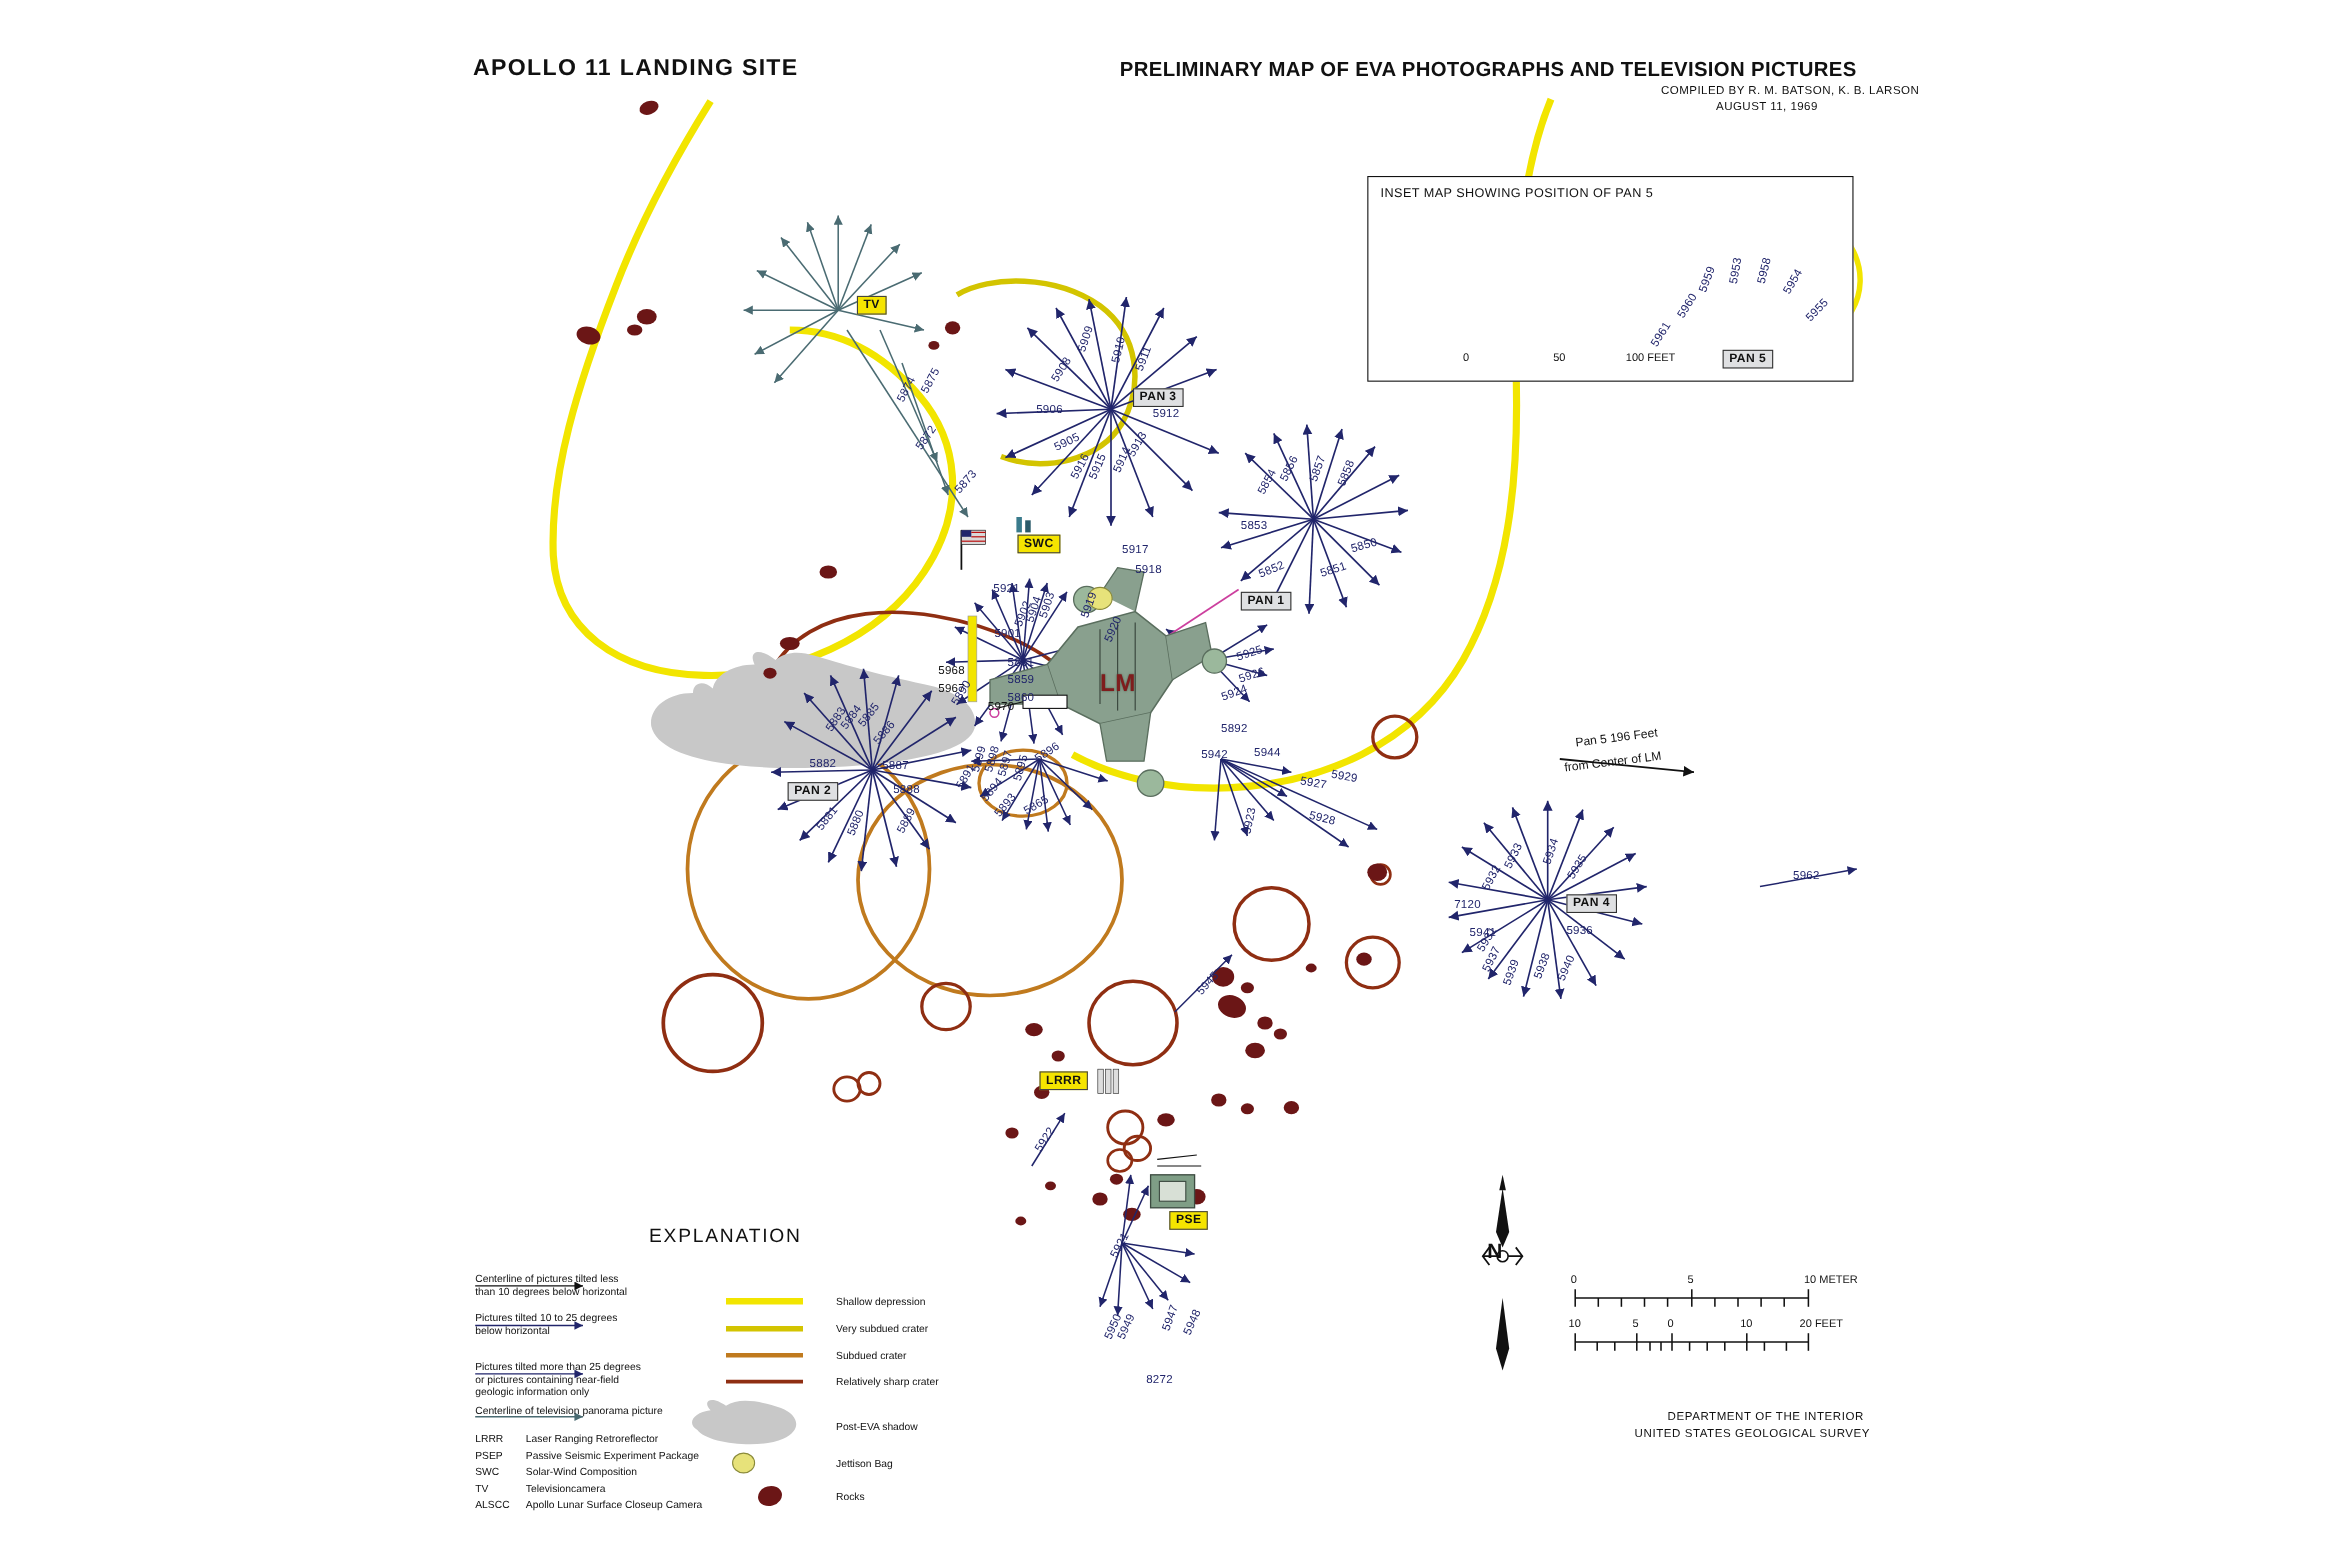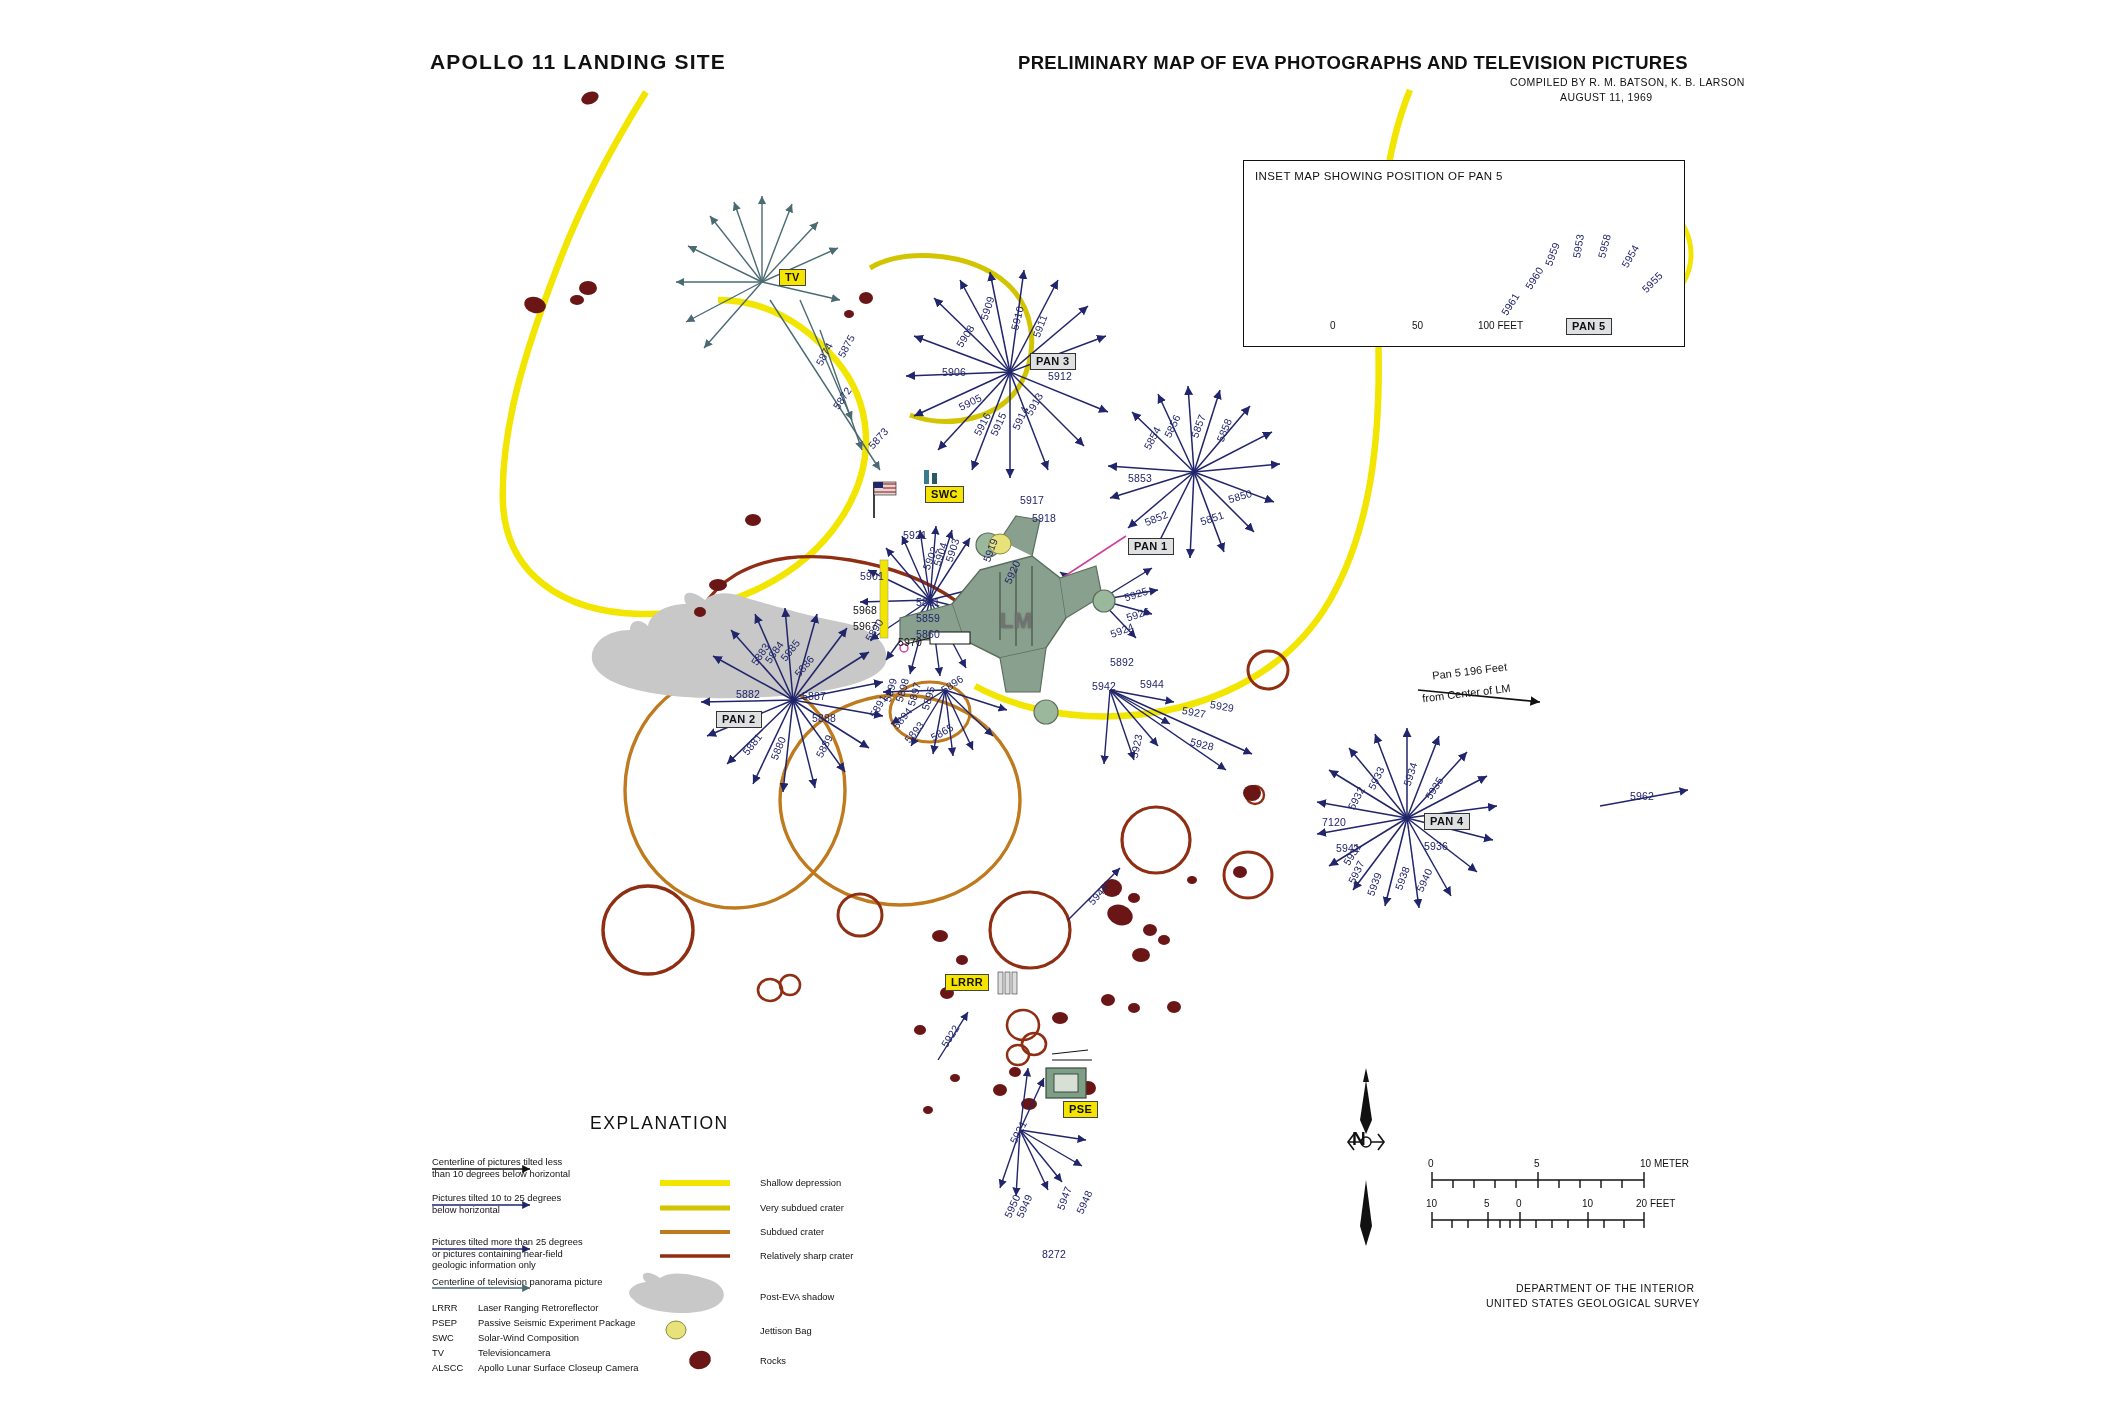--- a/index.html
+++ b/index.html
@@ -23,21 +23,21 @@
 
   
   .tag{
     position:absolute;border:1px solid #333;background:#dfe0e2;
     font-size:11px;padding:1px 5px 2px 5px;letter-spacing:.4px;color:#111;
     font-weight:bold;
   }
   .tag.yellow{background:#f5e400;border-color:#444;}
   .pnum{position:absolute;font-size:10.5px;color:#21256b;letter-spacing:.2px;white-space:nowrap;}
   .pnum.blk{color:#111;}
-  .lmlabel{position:absolute;color:#737373;font-weight:bold;font-size:22px;
+  .lmlabel{position:absolute;color:#7f1d1d;font-weight:bold;font-size:22px;
            text-shadow:0 0 2px #4d5a4a;letter-spacing:.5px;}
 
   
   #expl-title{left:590px;top:1113px;font-size:17.5px;letter-spacing:1.6px;}
   .exp-txt{position:absolute;font-size:9.4px;line-height:11.5px;color:#111;}
   .exp-key{position:absolute;font-size:9.4px;color:#111;}
   .exp-lbl{position:absolute;font-size:9.4px;color:#111;}
 
   #dept1{left:1516px;top:1282px;font-size:10.5px;letter-spacing:.5px;}
   #dept2{left:1486px;top:1297px;font-size:10.5px;letter-spacing:.5px;}
@@ -523,21 +523,21 @@
 <div class="pnum" style="left:1186px;top:420px;transform:rotate(-70deg);">5857</div>
 <div class="pnum" style="left:1212px;top:424px;transform:rotate(-68deg);">5858</div>
 <div class="pnum" style="left:1128px;top:472px;">5853</div>
 <div class="pnum" style="left:1228px;top:490px;transform:rotate(-16deg);">5850</div>
 <div class="pnum" style="left:1144px;top:512px;transform:rotate(-22deg);">5852</div>
 <div class="pnum" style="left:1200px;top:512px;transform:rotate(-18deg);">5851</div>
 
 <div class="pnum" style="left:1020px;top:494px;">5917</div>
 <div class="pnum" style="left:1032px;top:512px;">5918</div>
 <div class="pnum" style="left:903px;top:529px;">5921</div>
-<div class="pnum" style="left:860px;top:570px;">5901</div>
+<div class="pnum" style="left:904px;top:570px;">5901</div>
 <div class="pnum" style="left:918px;top:552px;transform:rotate(-68deg);">5902</div>
 <div class="pnum" style="left:940px;top:544px;transform:rotate(-72deg);">5903</div>
 <div class="pnum" style="left:928px;top:548px;transform:rotate(-72deg);">5904</div>
 <div class="pnum" style="left:1000px;top:566px;transform:rotate(-66deg);">5920</div>
 <div class="pnum" style="left:978px;top:544px;transform:rotate(-70deg);">5919</div>
 <div class="pnum" style="left:1124px;top:588px;transform:rotate(-18deg);">5925</div>
 <div class="pnum" style="left:1126px;top:608px;transform:rotate(-18deg);">5926</div>
 <div class="pnum" style="left:1110px;top:624px;transform:rotate(-20deg);">5924</div>
 <div class="pnum" style="left:916px;top:596px;">5861</div>
 <div class="pnum" style="left:916px;top:612px;">5859</div>

